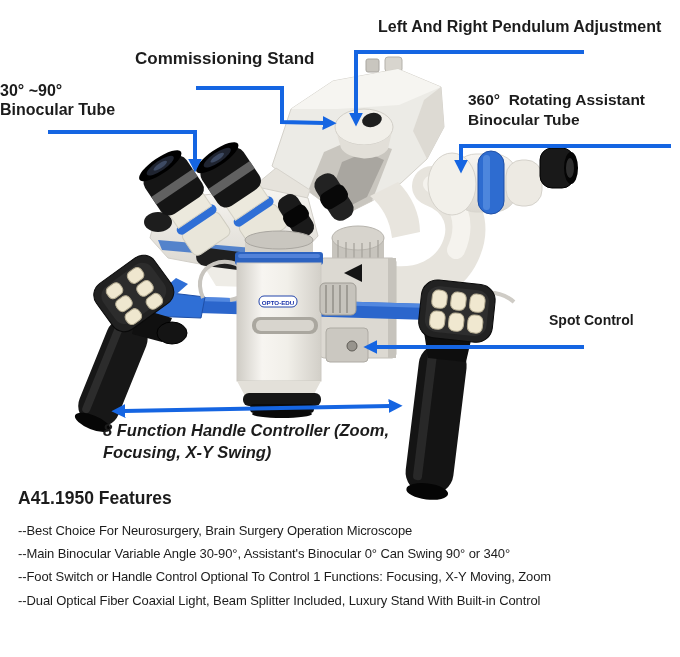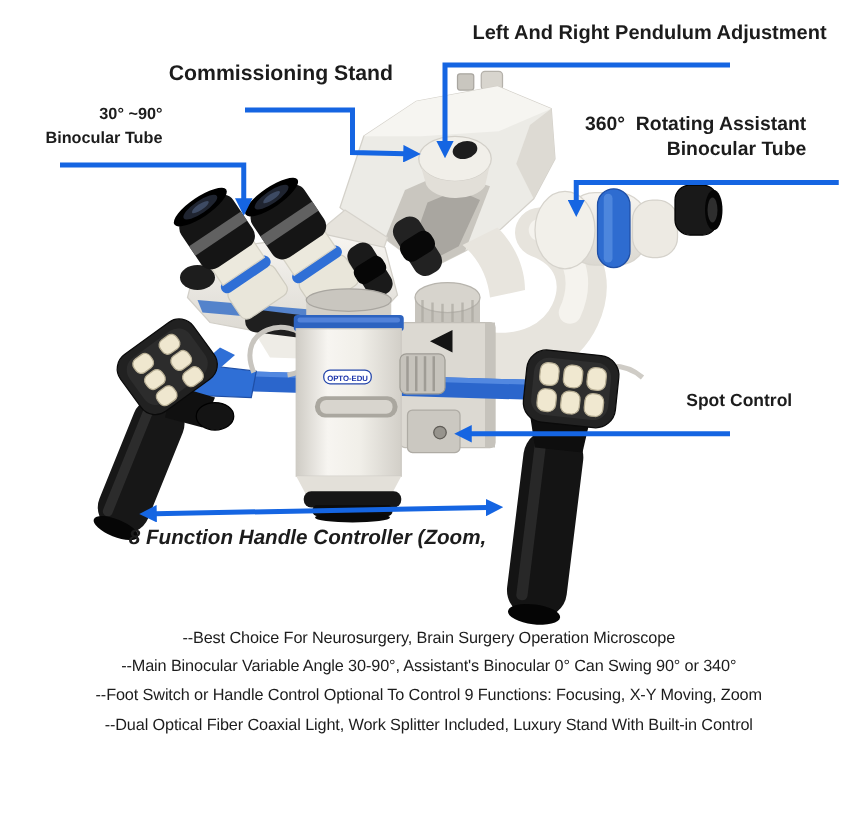--- a/index.html
+++ b/index.html
@@ -3,34 +3,34 @@
 <meta charset="utf-8">
 <style>
   :root{ --accent:#1565e2; --msblue:#2d63c0; --text:#1c1c1c; }
   html,body{margin:0;padding:0;background:#ffffff;}
   #canvas{
     position:relative;width:680px;height:657px;overflow:hidden;
     background:#ffffff;color:var(--text);
     font-family:"Liberation Sans","DejaVu Sans",sans-serif;
   }
   svg{display:block;}
-  .lbl{position:absolute;font-weight:bold;color:var(--text);white-space:nowrap;z-index:3;text-align:right;}
+  .lbl{position:absolute;font-weight:bold;color:var(--text);white-space:nowrap;z-index:3;}
   .lbl span{display:block;}
   .arrow{stroke:var(--accent,#1565e2);stroke-width:4;fill:none;stroke-linejoin:miter;}
   .ah{fill:var(--accent,#1565e2);}
   #lbl-pendulum{left:378px;top:18px;font-size:16px;}
   #lbl-commissioning{left:135px;top:49px;font-size:17px;}
-  #lbl-binocular{left:0px;top:81px;width:130px;font-size:13px;line-height:19px;text-align:right;}
+  #lbl-binocular{left:0px;top:81px;width:130px;font-size:16px;line-height:19px;text-align:left;}
   #lbl-assistant{left:468px;top:90px;font-size:15.5px;line-height:20px;}
   #lbl-assistant span{white-space:pre;}
   #lbl-spot{left:549px;top:312px;font-size:14px;}
   #lbl-handle{left:103px;top:419px;font-size:16.5px;line-height:22px;font-style:italic;}
   #features{position:absolute;left:18px;top:488px;z-index:3;width:650px;}
   #features h2{margin:0;font-size:17.5px;font-weight:bold;color:var(--text);}
-  #features .item{font-size:13px;line-height:23.2px;letter-spacing:-0.1px;white-space:nowrap;text-align:center;}
+  #features .item{font-size:13px;line-height:23.2px;letter-spacing:-0.1px;white-space:nowrap;}
   #features .list{margin-top:10px;}
 </style>
 </head>
 <body>
 
 <div id="canvas">
 
   <svg width="680" height="657" viewBox="0 0 680 657">
     <defs>
       <linearGradient id="bodyGrad" x1="0" y1="0" x2="0" y2="1">
@@ -230,24 +230,26 @@
     <span>30° ~90°</span>
     <span>Binocular Tube</span>
   </div>
   <div class="lbl" id="lbl-assistant">
     <span>360°  Rotating Assistant</span>
     <span>Binocular Tube</span>
   </div>
   <div class="lbl" id="lbl-spot">Spot Control</div>
   <div class="lbl" id="lbl-handle">
     <span>8 Function Handle Controller (Zoom,</span>
+    <span>Focusing, X-Y Swing)</span>
   </div>
 
   <div id="features">
+    <h2>A41.1950 Features</h2>
     <div class="list">
       <div class="item">--Best Choice For Neurosurgery, Brain Surgery Operation Microscope</div>
       <div class="item">--Main Binocular Variable Angle 30-90°, Assistant's Binocular 0° Can Swing 90° or 340°</div>
-      <div class="item">--Foot Switch or Handle Control Optional To Control 9 Functions: Focusing, X-Y Moving, Zoom</div>
-      <div class="item">--Dual Optical Fiber Coaxial Light, Work Splitter Included, Luxury Stand With Built-in Control</div>
+      <div class="item">--Foot Switch or Handle Control Optional To Control 1 Functions: Focusing, X-Y Moving, Zoom</div>
+      <div class="item">--Dual Optical Fiber Coaxial Light, Beam Splitter Included, Luxury Stand With Built-in Control</div>
     </div>
   </div>
 
 </div>
 
 </body></html>

